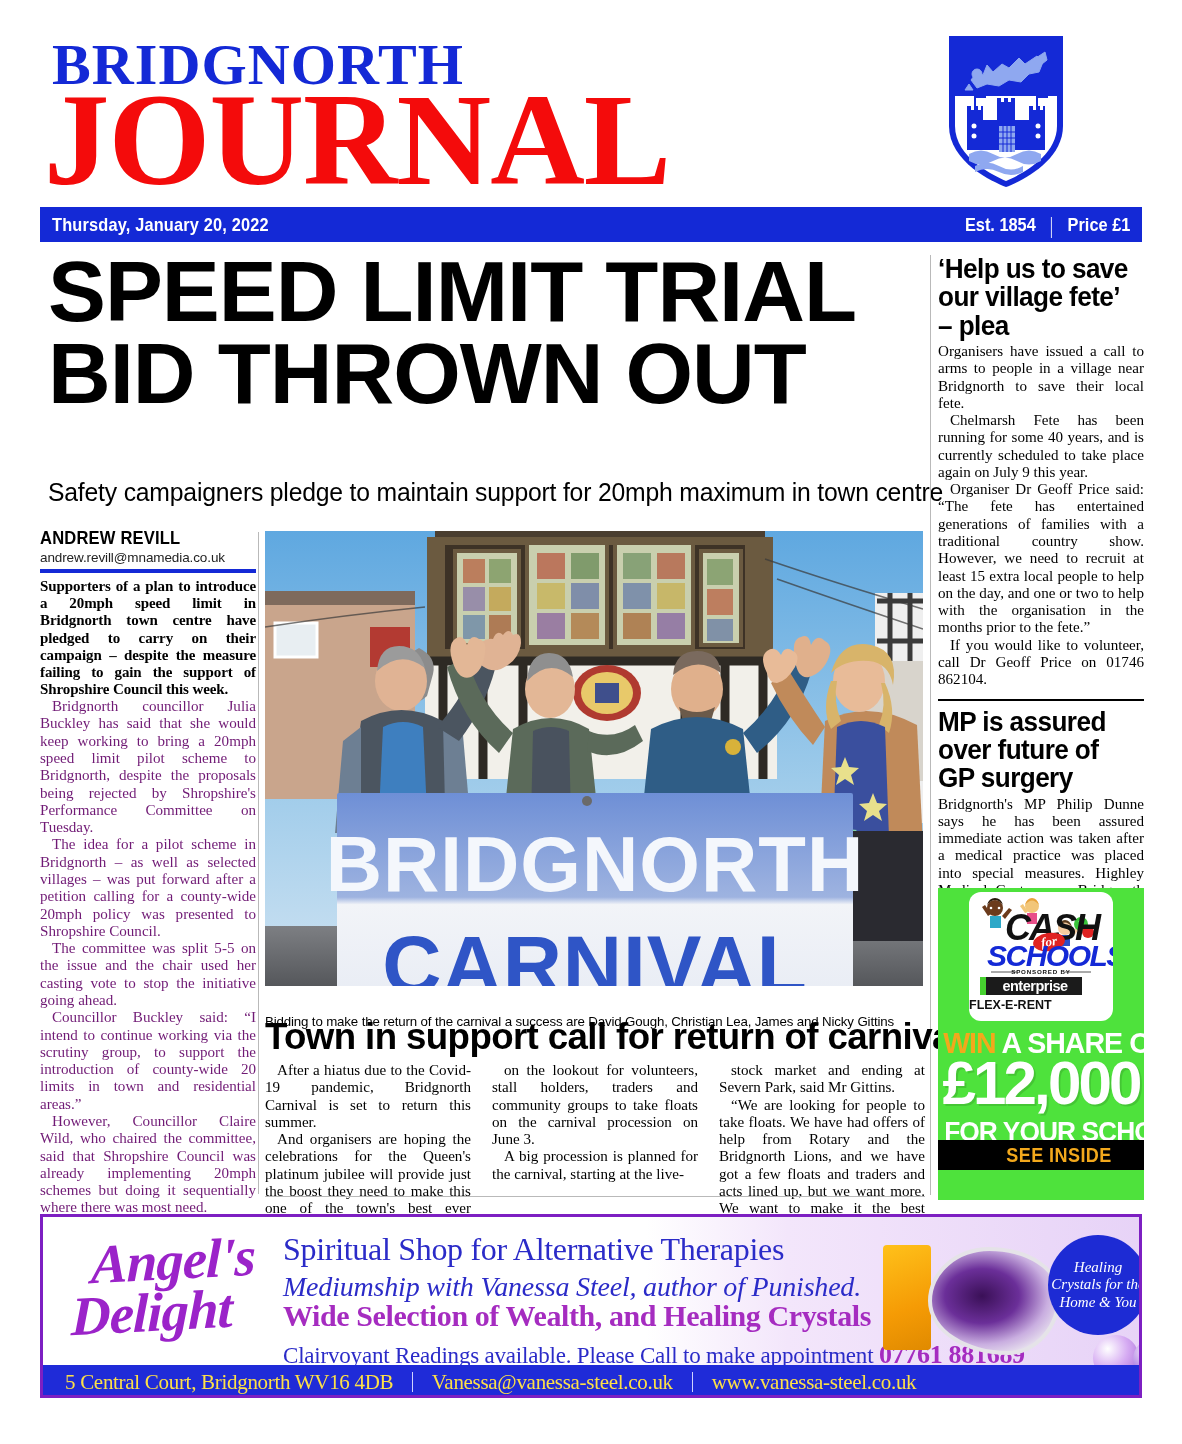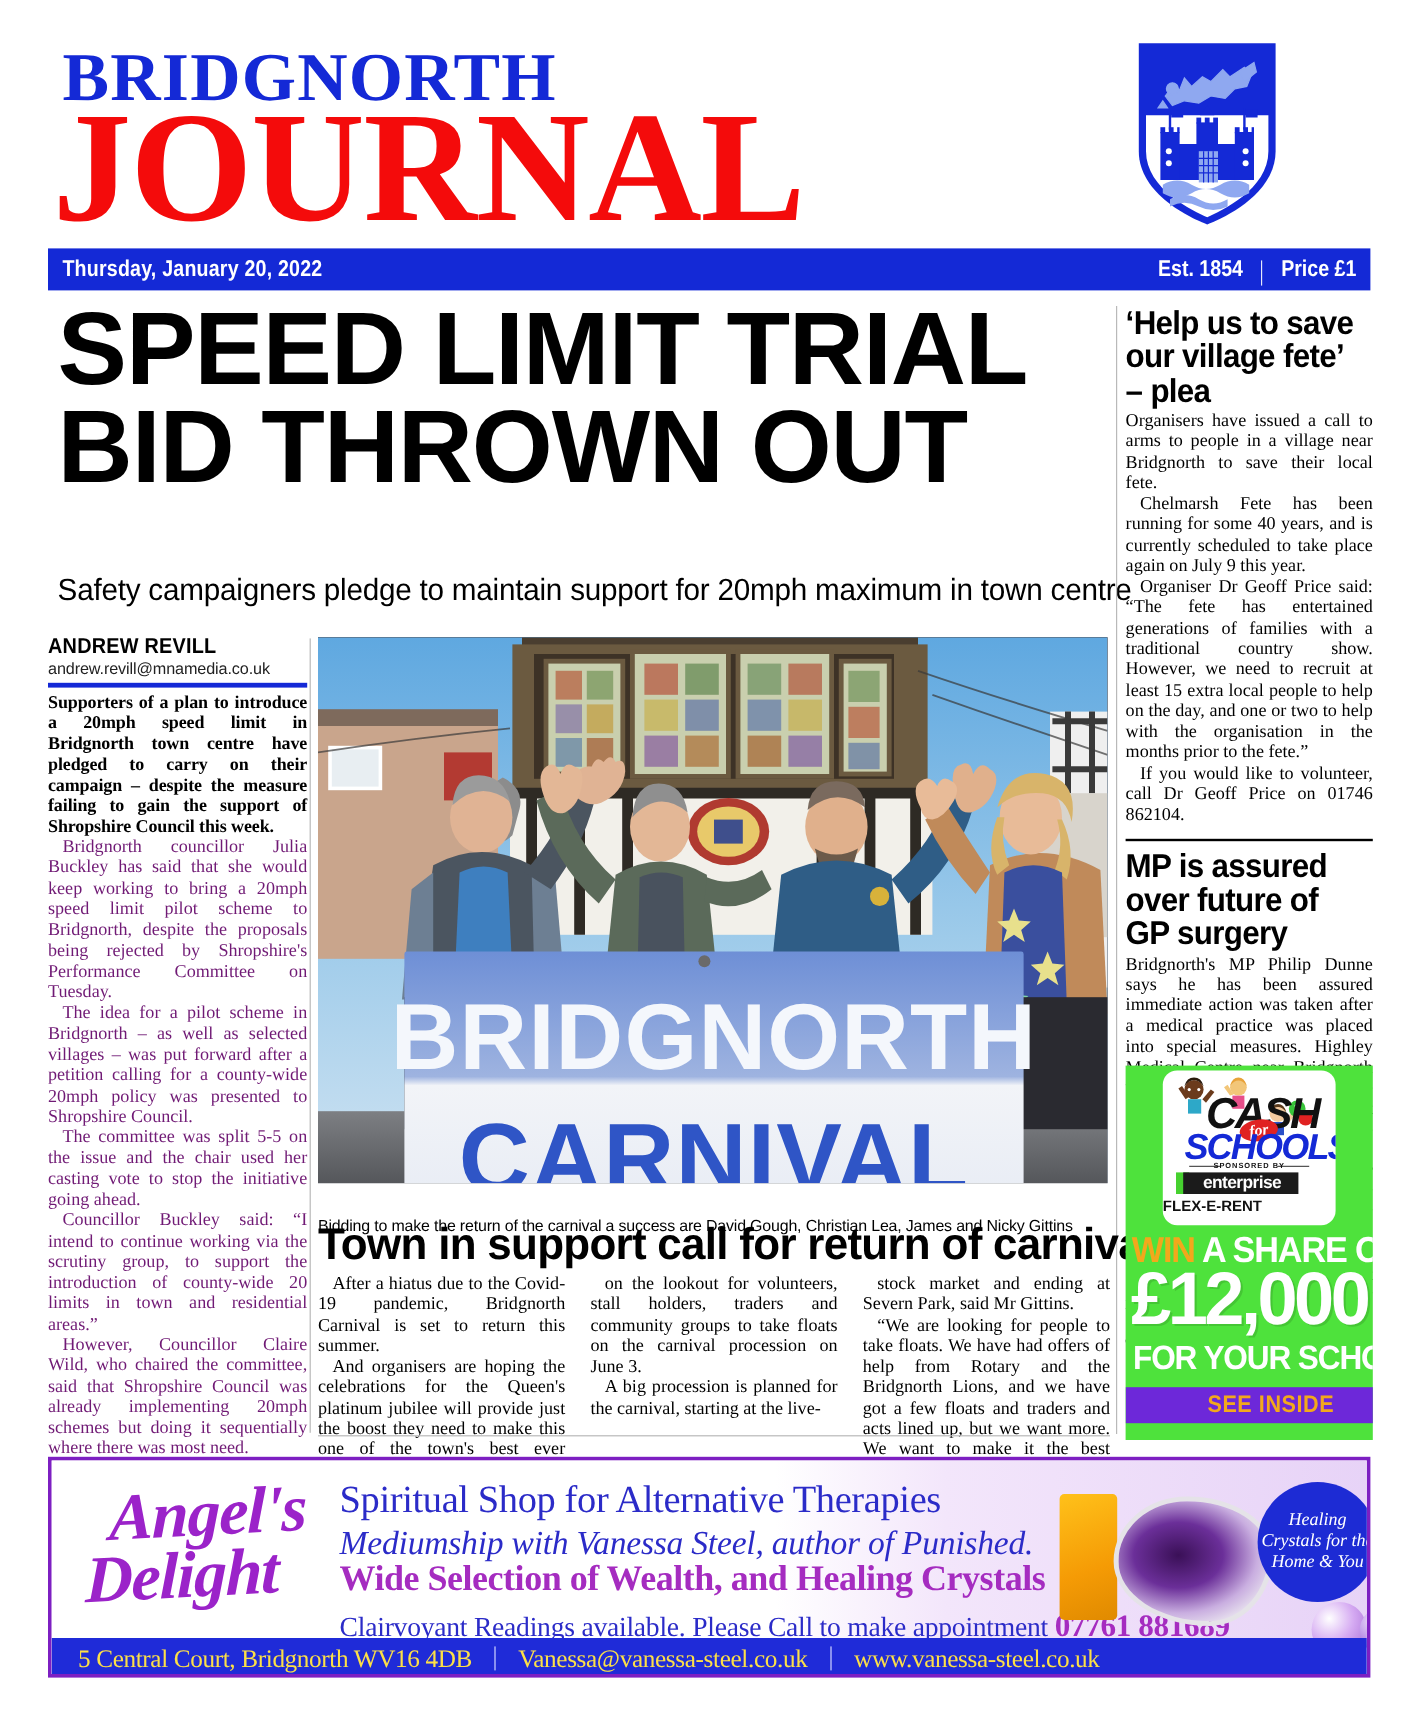--- a/index.html
+++ b/index.html
@@ -89,21 +89,21 @@
   .win-line{position:absolute;left:0;top:138px;width:206px;text-align:center;
      font-family:"Liberation Sans",sans-serif;font-weight:bold;font-size:30px;color:#fff;letter-spacing:-1px;
      transform:scaleX(.95);transform-origin:center;white-space:nowrap;}
   .win-line .win{color:#f2a81c;}
   .amount{position:absolute;left:0;top:164px;width:206px;text-align:center;
      font-family:"Liberation Sans",sans-serif;font-weight:bold;font-size:62px;color:#fff;letter-spacing:-3px;
      line-height:1;transform:scaleX(.97);transform-origin:center;text-shadow:2px 2px 0 rgba(0,0,0,.12);}
   .for-school{position:absolute;left:0;top:228px;width:206px;text-align:center;
      font-family:"Liberation Sans",sans-serif;font-weight:bold;font-size:28px;color:#fff;letter-spacing:-1px;
      transform:scaleX(.94);transform-origin:center;white-space:nowrap;}
-  .see-inside{position:absolute;left:0;top:268px;width:242px;height:30px;background:#6d28d9;}
+  .see-inside{position:absolute;left:0;top:252px;width:242px;height:30px;background:#000000;}
   .see-inside span{display:block;text-align:center;line-height:30px;font-family:"Liberation Sans",sans-serif;
      font-weight:bold;font-size:20px;color:#f2a81c;letter-spacing:.5px;transform:scaleX(.9);}
 
   
   .angel-ad{position:absolute;left:40px;top:1214px;width:1102px;height:184px;
      border:3px solid #7d1fc2;box-sizing:border-box;overflow:hidden;background:#ffffff;}
   .angel-bg{position:absolute;left:0;top:0;width:100%;height:100%;
      background:linear-gradient(90deg,#ffffff 0%,#ffffff 55%,#f3e6fb 68%,#e7d3f7 100%);}
   .angel-logo{position:absolute;left:18px;top:6px;width:215px;height:130px;}
   .angel-l1{position:absolute;left:30px;top:6px;font-family:"Liberation Serif",serif;font-style:italic;

